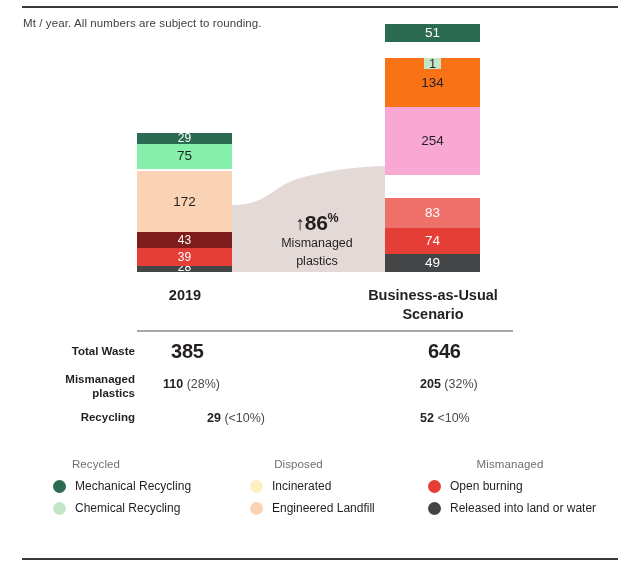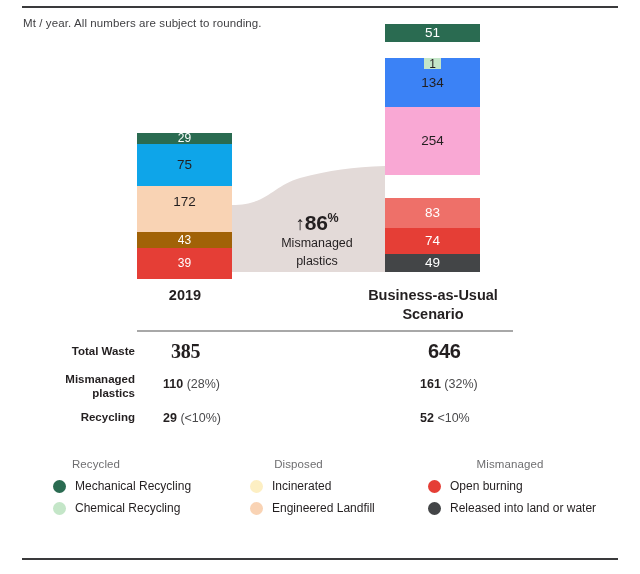--- a/index.html
+++ b/index.html
@@ -213,51 +213,51 @@
 <div class="plot">
 
   <svg class="ribbon-layer" viewBox="0 0 640 285" preserveAspectRatio="none" aria-hidden="true">
     <path d="M232,205 C268,205 272,186 300,178 C330,170 352,167 385,166 L385,272 L232,272 Z" fill="#E3DAD8"></path>
   </svg>
 
   <div class="bar left" id="bar-left">
       <div class="seg light-text tiny" style="top: 261.934px; height: 10.066px; background: rgb(67, 69, 71);">
         <span>28</span>
       </div>
-      <div class="seg light-text tiny" style="top: 247.913px; height: 31px; background: rgb(229, 62, 54);">
+      <div class="seg light-text tiny" style="top: 247.913px; height: 18px; background: rgb(229, 62, 54);">
         <span>39</span>
       </div>
-      <div class="seg light-text tiny" style="top: 232.455px; height: 15.4585px; background: #a16207;">
+      <div class="seg light-text tiny" style="top: 232.455px; height: 15.4585px; background: #7f1d1d;">
         <span>43</span>
       </div>
       <div class="seg dark-text" style="top: 170.621px; height: 61.834px; background: rgb(249, 211, 180);">
         <span>172</span>
       </div>
-      <div class="seg dark-text" style="top: 143.659px; height: 42px; background: #0ea5e9;">
+      <div class="seg dark-text" style="top: 143.659px; height: 25px; background: #86efac;">
         <span>75</span>
       </div>
       <div class="seg light-text tiny" style="top: 133.233px; height: 10.4255px; background: rgb(42, 107, 81);">
         <span>29</span>
       </div>
     </div>
 
   <div class="bar right" id="bar-right">
       <div class="seg light-text" style="top: 254.385px; height: 17.6155px; background: rgb(67, 69, 71);">
         <span>49</span>
       </div>
       <div class="seg light-text" style="top: 227.781px; height: 26.603px; background: rgb(229, 62, 54);">
         <span>74</span>
       </div>
       <div class="seg light-text" style="top: 197.943px; height: 29.8385px; background: rgb(238, 112, 105);">
         <span>83</span>
       </div>
       <div class="seg dark-text" style="top: 106.63px; height: 68px; background: #f9a8d4;">
         <span>254</span>
       </div>
-      <div class="seg dark-text" style="top: 58.457px; height: 48.173px; background: #3b82f6;">
+      <div class="seg dark-text" style="top: 58.457px; height: 48.173px; background: #f97316;">
         <span>134</span>
       </div>
       <div class="seg light-text" style="top: 24px; height: 18.3345px; background: rgb(42, 107, 81);">
         <span>51</span>
       </div>
       <div class="seg chem" style="top: 58.457px; height: 11px; background: rgb(196, 230, 200);">
         <span>1</span>
       </div>
     </div>
 
@@ -274,36 +274,36 @@
   <div>Scenario</div>
 </div>
 
 <div class="table-divider"></div>
 
 <div id="summary-table">
     <div class="trow" style="top: 340px;">
       <div class="rlabel" style="top: 5px; position: absolute;">
         <div>Total Waste</div>
       </div>
-      <div class="cell big c1" style="top: 0px; font-family: Liberation Serif, serif;"><span class="num">385</span></div>
+      <div class="cell big c1" style="top: 0px;"><span class="num">385</span></div>
       <div class="cell big c2" style="top: 0px;"><span class="num">646</span></div>
     </div>
     <div class="trow" style="top: 375px;">
       <div class="rlabel" style="top: -2px; position: absolute;">
         <div>Mismanaged</div>
         <div>plastics</div>
       </div>
       <div class="cell c1" style="top: 2px;"><span class="num">110</span><span class="pct"> (28%)</span></div>
-      <div class="cell c2" style="top: 2px;"><span class="num">161</span><span class="pct"> (32%)</span></div>
+      <div class="cell c2" style="top: 2px;"><span class="num">205</span><span class="pct"> (32%)</span></div>
     </div>
     <div class="trow" style="top: 409px;">
       <div class="rlabel" style="top: 2px; position: absolute;">
         <div>Recycling</div>
       </div>
-      <div class="cell c1" style="top: 2px;"><span class="num">29</span><span class="pct"> (&lt;10%)</span></div>
+      <div class="cell c1" style="top: 2px; margin-left: 44px;"><span class="num">29</span><span class="pct"> (&lt;10%)</span></div>
       <div class="cell c2" style="top: 2px;"><span class="num">52</span><span class="pct"> &lt;10%</span></div>
     </div>
   </div>
 
 <div class="legend" id="legend-root">
     <div class="lgroup g1">
       <div class="lhead">Recycled</div>
       <div class="litem">
         <span class="dot" style="background: rgb(42, 107, 81);"></span>
         <span>Mechanical Recycling</span>

